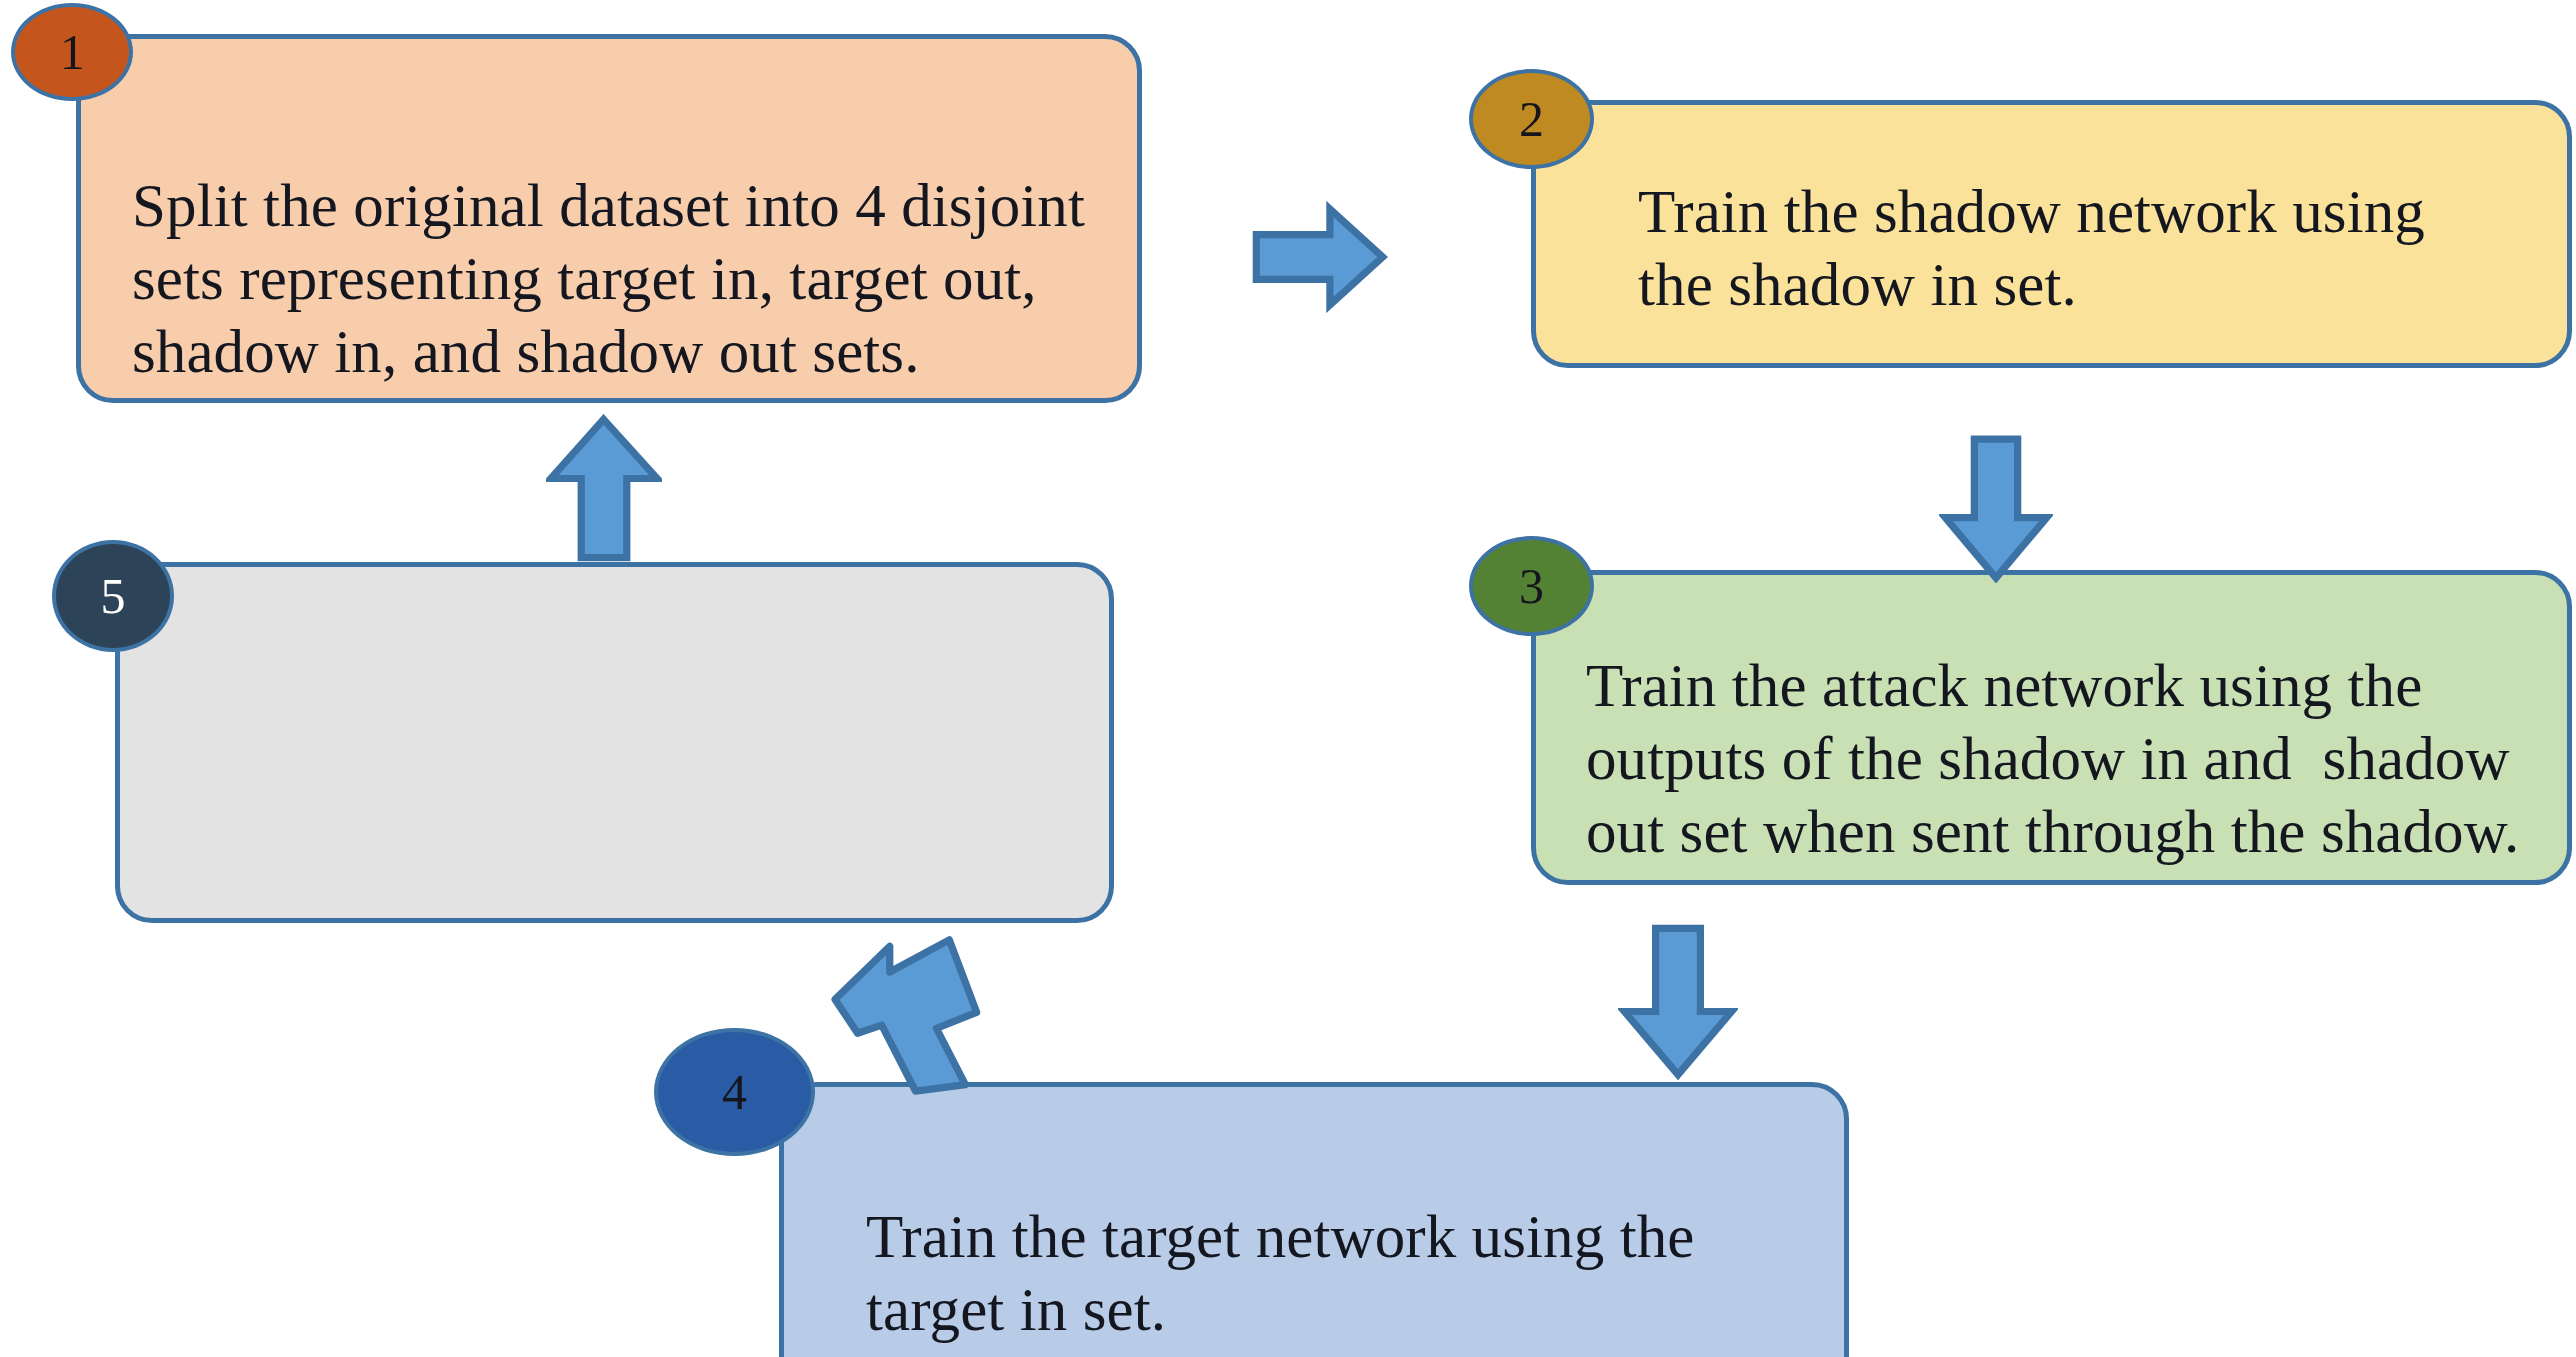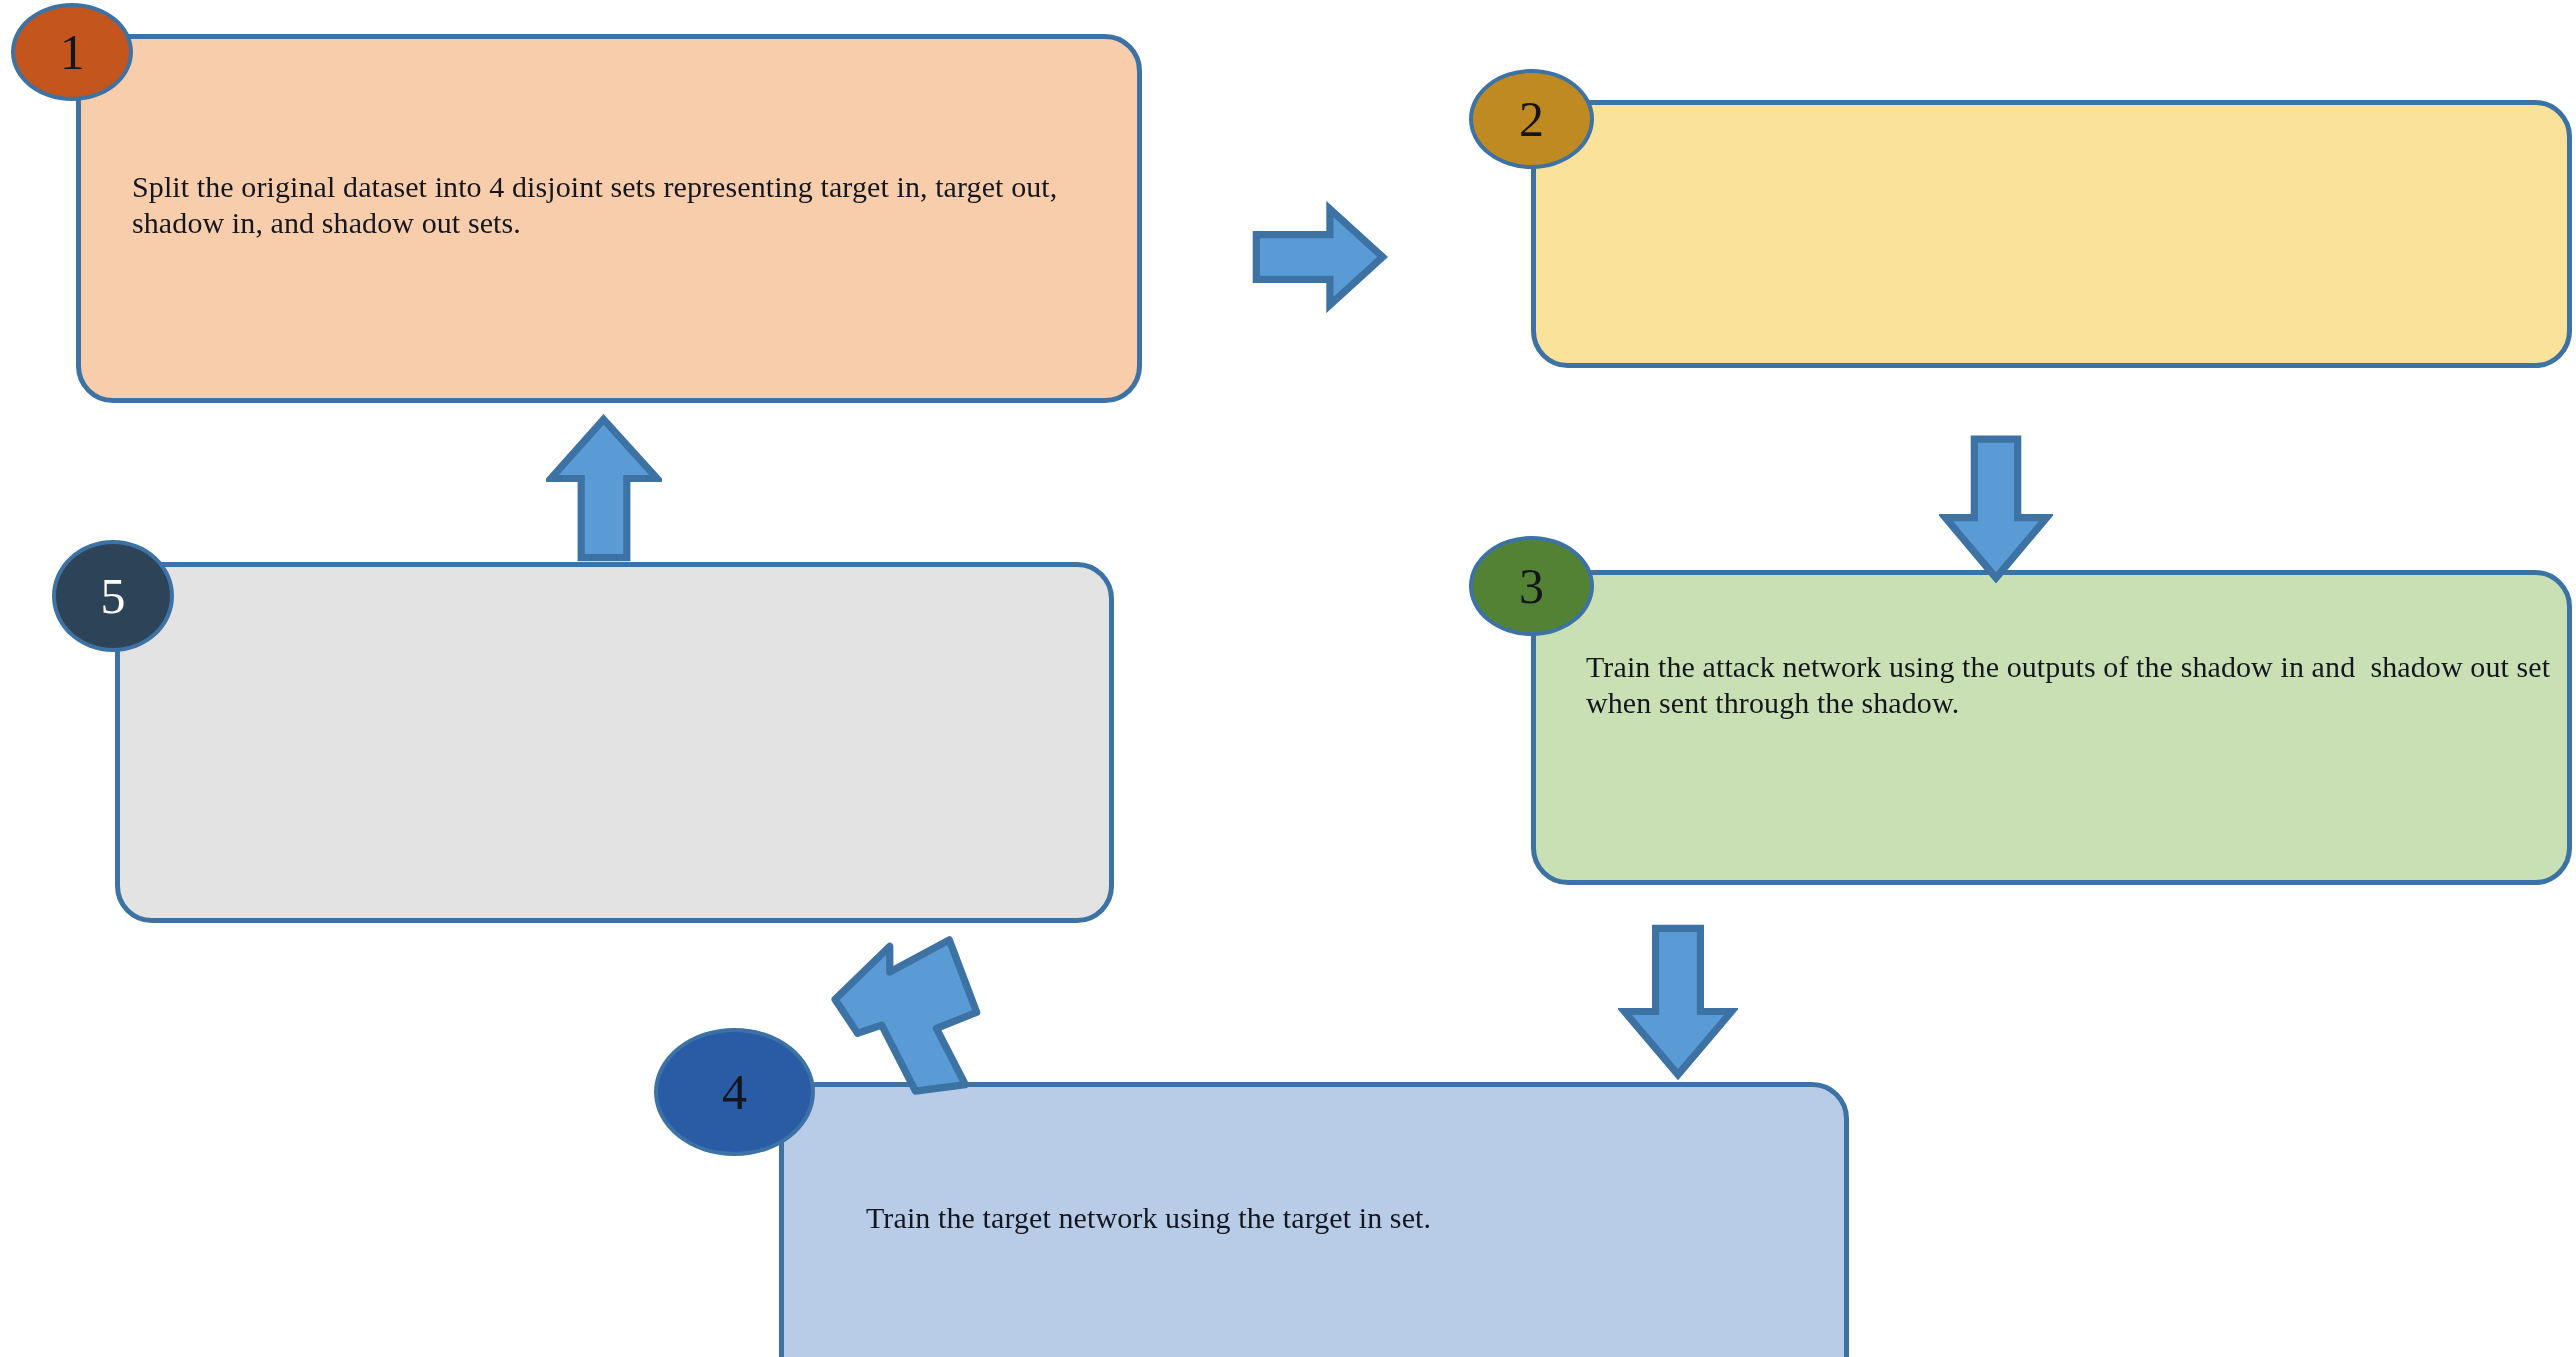--- a/index.html
+++ b/index.html
@@ -23,21 +23,21 @@
     position: absolute;
     box-sizing: border-box;
     border: 5.6px solid #3D72A4;
     border-radius: 37px;
     z-index: 2;
   }
   .step-text {
     position: absolute;
     box-sizing: border-box;
     color: #14171F;
-    font-size: 30px;
+    font-size: 61px;
     line-height: 1.20;
     letter-spacing: 0.1px;
     z-index: 4;
     white-space: pre-wrap;
   }
 
   
   .step-badge {
     position: absolute;
     box-sizing: border-box;
@@ -88,20 +88,21 @@
 
 <div id="canvas">
 
   <div class="step-box" id="box-1"></div>
   <div class="step-text" id="text-1">Split the original dataset into 4 disjoint sets representing target in, target out, shadow in, and shadow out sets.</div>
   <div class="step-badge" id="badge-1">
     <span>1</span>
   </div>
 
   <div class="step-box" id="box-2"></div>
+  <div class="step-text" id="text-2">Train the shadow network using the shadow in set.</div>
   <div class="step-badge" id="badge-2">
     <span>2</span>
   </div>
 
   <div class="step-box" id="box-3"></div>
   <div class="step-text" id="text-3">Train the attack network using the outputs of the shadow in and  shadow out set when sent through the shadow.</div>
   <div class="step-badge" id="badge-3">
     <span>3</span>
   </div>
 

